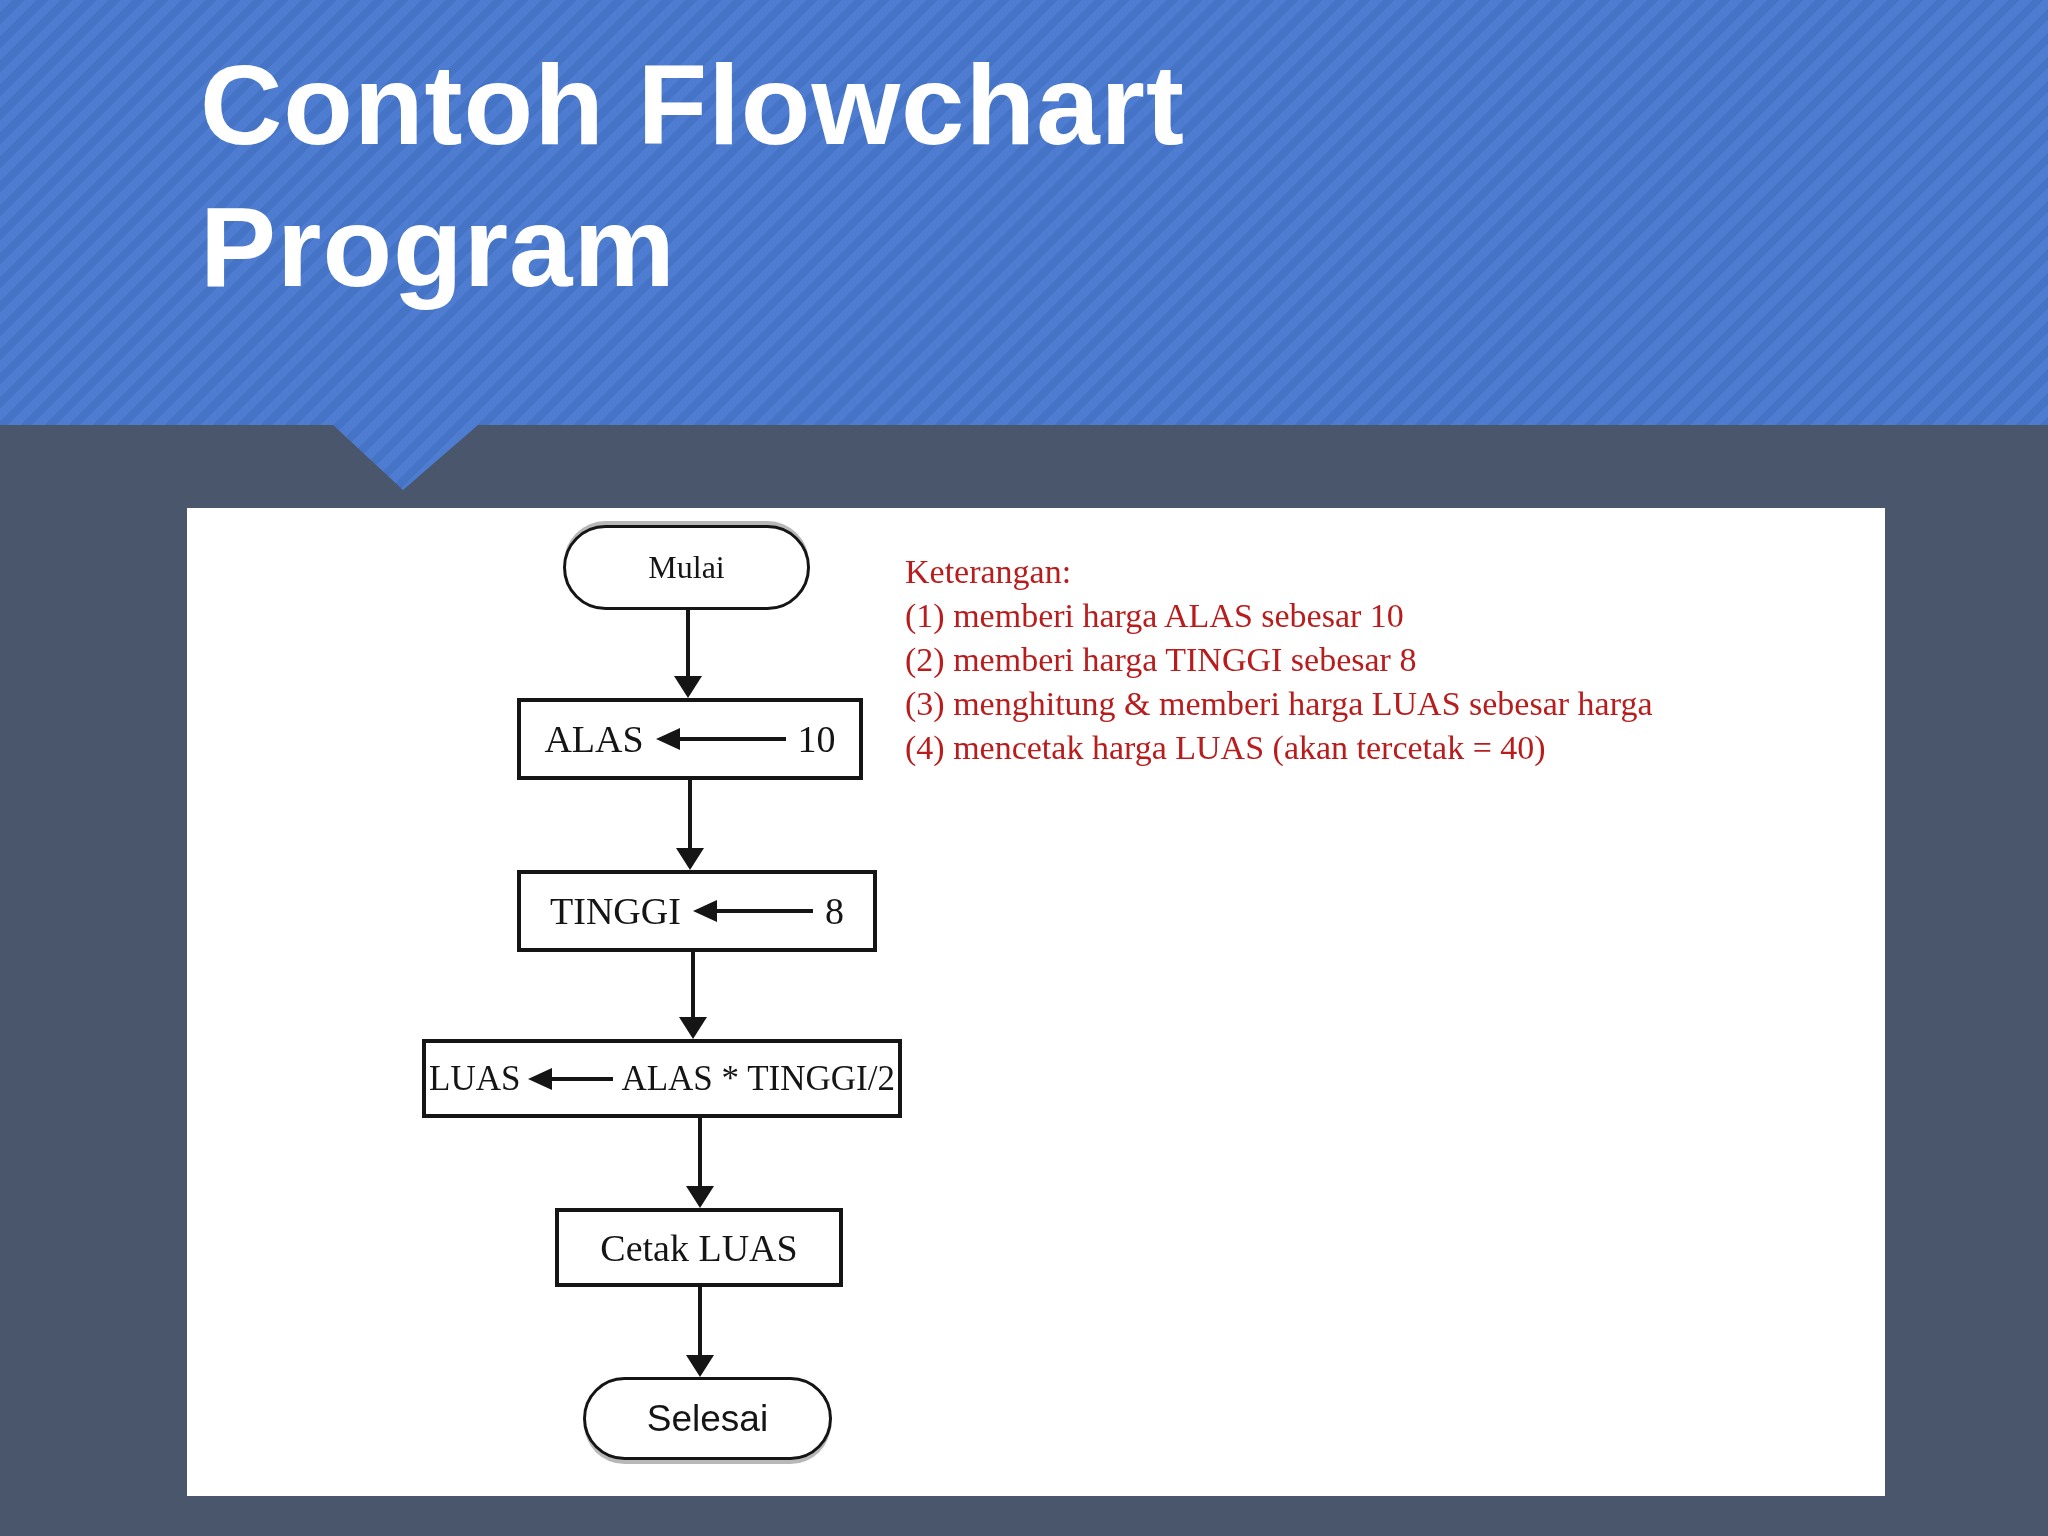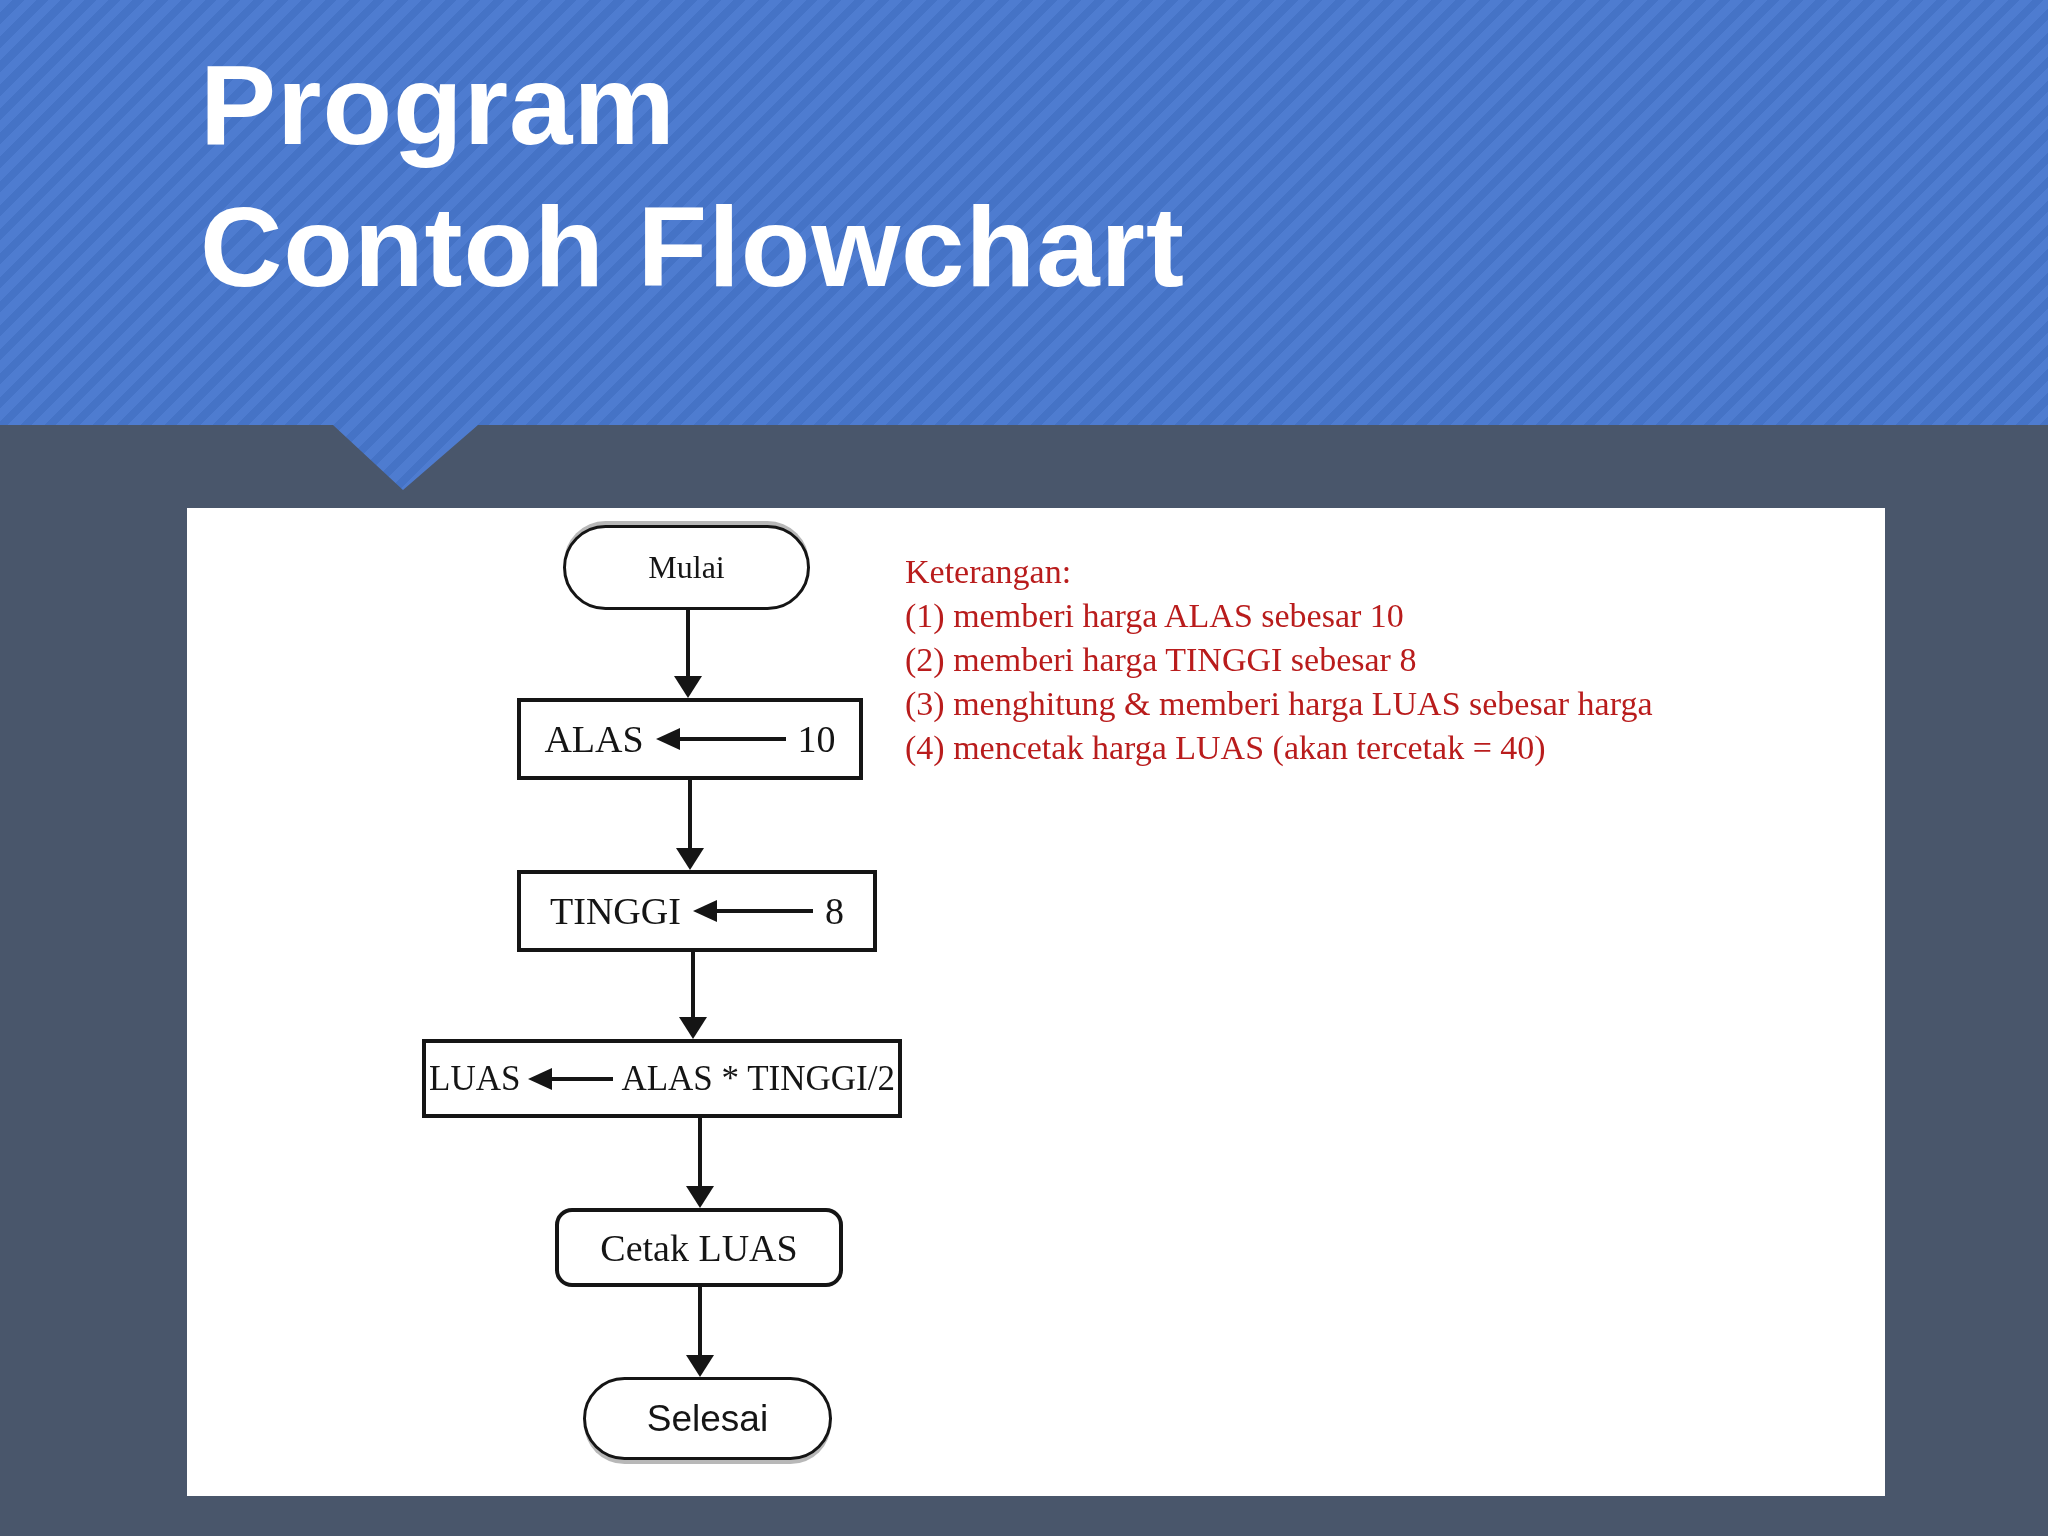--- a/index.html
+++ b/index.html
@@ -67,22 +67,22 @@
   }
   .notes .indent{padding-left:52px;}
 </style>
 </head>
 <body>
 
 <div class="stage">
 
   <div class="header">
     <div class="title">
+      <div>Contoh Flowchart</div>
       <div>Program</div>
-      <div>Contoh Flowchart</div>
     </div>
   </div>
 
   <div class="panel">
 
     <div class="terminal start" style="left:376px;top:17px;width:247px;height:85px;">
       <span>Mulai</span>
     </div>
 
     <div>
@@ -122,21 +122,21 @@
           <span class="shaft"></span>
         </span>
       <span>ALAS * TINGGI/2</span>
     </div>
 
     <div>
       <div class="vline" style="left:511px;top:610px;height:68px;"></div>
       <div class="tri" style="left:499px;top:678px;"></div>
     </div>
 
-    <div class="proc" style="left:368px;top:700px;width:288px;height:79px;border-radius:17px;">
+    <div class="proc" style="left:368px;top:700px;width:288px;height:79px;">
       <span>Cetak LUAS</span>
     </div>
 
     <div>
       <div class="vline" style="left:511px;top:779px;height:68px;"></div>
       <div class="tri" style="left:499px;top:847px;"></div>
     </div>
 
     <div class="terminal end" style="left:396px;top:869px;width:249px;height:83px;">
       <span>Selesai</span>

